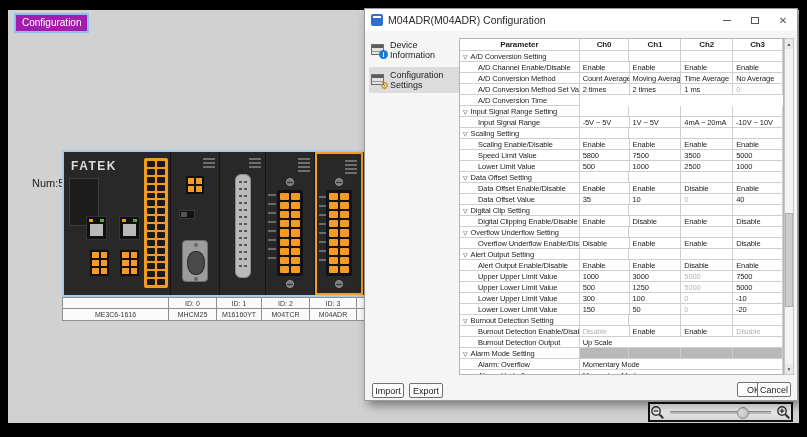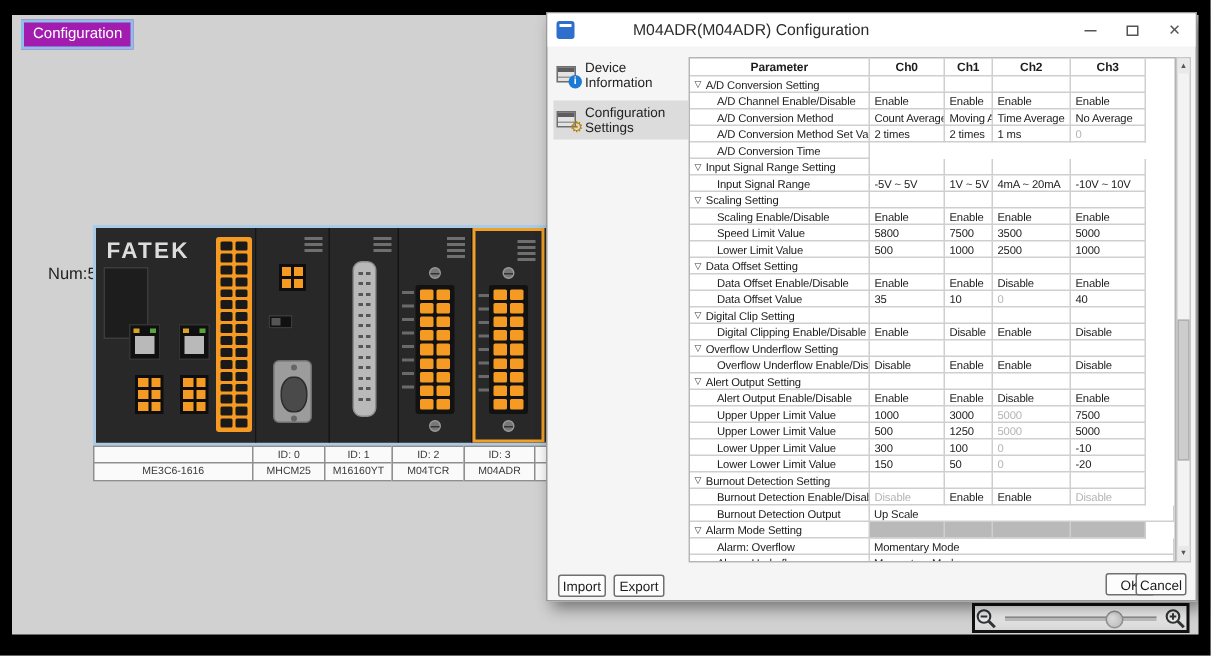--- a/index.html
+++ b/index.html
@@ -19,21 +19,21 @@
   .plc { position:absolute; left:54px; top:140px; width:305px; height:147px;
          border:2px solid #a9cbe8; display:flex; background:#262626; }
   .module { position:relative; height:100%; background:#282828;
             border-right:1px solid #151515; overflow:hidden; }
   .module.cpu { width:107px; }
   .module.m0 { width:49px; }
   .module.m1 { width:46px; }
   .module.m2 { width:49px; }
   .module.m3 { width:48px; border:2px solid #f0a028; }
   .brand { position:absolute; left:7px; top:7px; color:#dcdcdc; font-weight:bold;
-           font-size:15px; letter-spacing:1.5px; }
+           font-size:12px; letter-spacing:1.5px; }
   .led-col { position:absolute; top:6px; right:4px; display:flex; flex-direction:column; gap:2px; }
   .led-col i { display:block; width:12px; height:2px; background:#6f6f6f; }
   .slot { position:absolute; left:5px; top:26px; width:30px; height:48px;
           background:#1d1d1d; border:1px solid #3c3c3c; }
   .eth { position:absolute; width:21px; height:24px; background:#101010; border:1px solid #333; }
   .eth::before { content:""; position:absolute; left:3px; bottom:3px; width:13px; height:12px;
                  background:#b9b9b9; }
   .eth::after { content:""; position:absolute; left:2px; top:2px; width:4px; height:3px;
                 background:#d9a520; box-shadow:11px 0 0 #59a53a; }
   .eth.e1 { left:22px; top:64px; } .eth.e2 { left:55px; top:64px; }
@@ -90,21 +90,21 @@
   .z-track { position:relative; flex:1; height:3px; margin:0 5px;
              background:#bdbdbd; border-top:1px solid #8f8f8f; }
   .z-thumb { position:absolute; left:66%; top:-5px; width:12px; height:12px; border-radius:50%;
              background:radial-gradient(circle at 35% 30%, #e8e8e8, #b5b5b5); border:1px solid #909090; }
 
   
   .dialog { position:absolute; left:364px; top:8px; width:434px; height:393px;
             background:#f5f5f5; border:1px solid #9a9a9a;
             box-shadow:4px 4px 10px rgba(0,0,0,0.45); z-index:10; }
   .titlebar { position:absolute; left:0; top:0; right:0; height:22px; background:#fff;
-              display:flex; align-items:center; padding-left:6px;gap:34px; }
+              display:flex; align-items:center; padding-left:6px; }
   .title-icon { width:12px; height:12px; background:#2e6fce; border-radius:2px; position:relative; margin-right:5px; }
   .title-icon::before { content:""; position:absolute; left:2px; top:2px; right:2px; height:2px; background:#fff; }
   .title-text { font-size:10.5px; color:#2b2b2b; }
   .win-btns { margin-left:auto; display:flex; height:100%; }
   .win-btn { width:28px; height:100%; display:flex; align-items:center; justify-content:center;
              color:#555; font-size:10px; }
   .win-btn .bar { width:8px; height:1px; background:#555; }
   .win-btn .box { width:8px; height:7px; border:1px solid #555; }
 
   .sidebar { position:absolute; left:4px; top:28px; width:90px; }
@@ -126,21 +126,21 @@
             background:#fff; border:1px solid #b5b5b5; overflow:hidden; }
   .t-row { display:flex; height:11px; }
   .t-row.head { height:12px; font-weight:bold; }
   .cell { border-right:1px solid #cfcfcf; border-bottom:1px solid #cfcfcf; height:100%;
           font-size:7.5px; letter-spacing:-0.1px; color:#1c1c1c; white-space:nowrap;
           overflow:hidden; display:flex; align-items:center; }
   .c-param { width:120px; padding-left:18px; }
   .c-param.sec { padding-left:3px;text-align:center; }
   .c-param.sec .tri { font-size:6px; margin-right:3px; color:#333; }
   .c-head { justify-content:center; padding-left:0; font-size:8px; }
-  .c-v0 { width:50px; } .c-v1 { width:32px; } .c-v2 { width:52px; } .c-v3 { width:50px; }
+  .c-v0 { width:50px; } .c-v1 { width:52px; } .c-v2 { width:52px; } .c-v3 { width:50px; }
   .c-span { width:204px; }
   .cell.val { padding-left:3px; }
   .cell.muted { color:#b4b4b4; }
   .cell.selbg { background:#b9b9b9; }
 
   .vscroll { position:absolute; left:419px; top:29px; width:10px; height:337px;
              background:#f3f3f3; border:1px solid #c6c6c6; }
   .sc-btn { position:absolute; left:0; width:8px; height:10px; background:#e9e9e9;
             color:#555; font-size:5px; text-align:center; line-height:10px; }
   .sc-up { top:0; } .sc-dn { bottom:0; }

